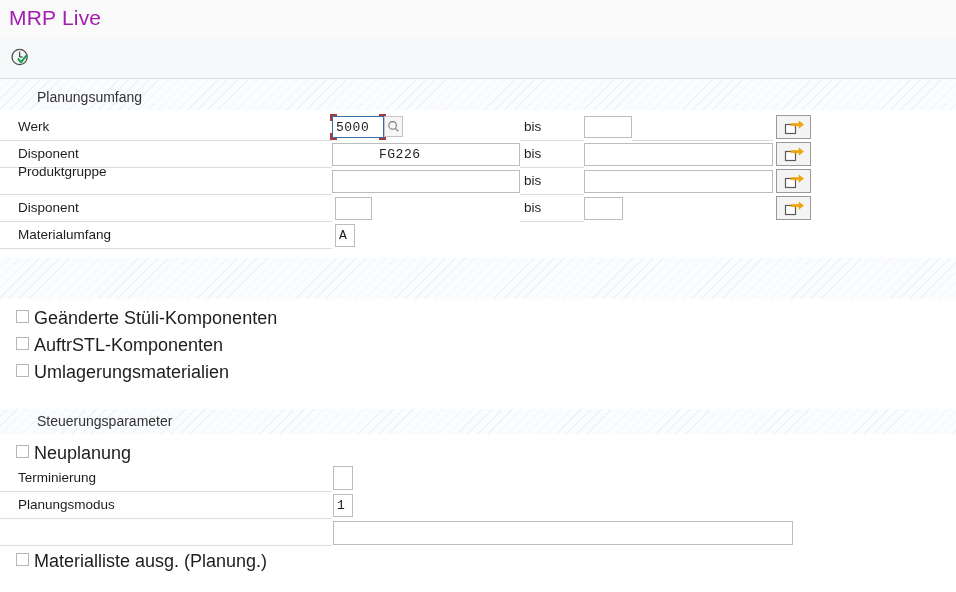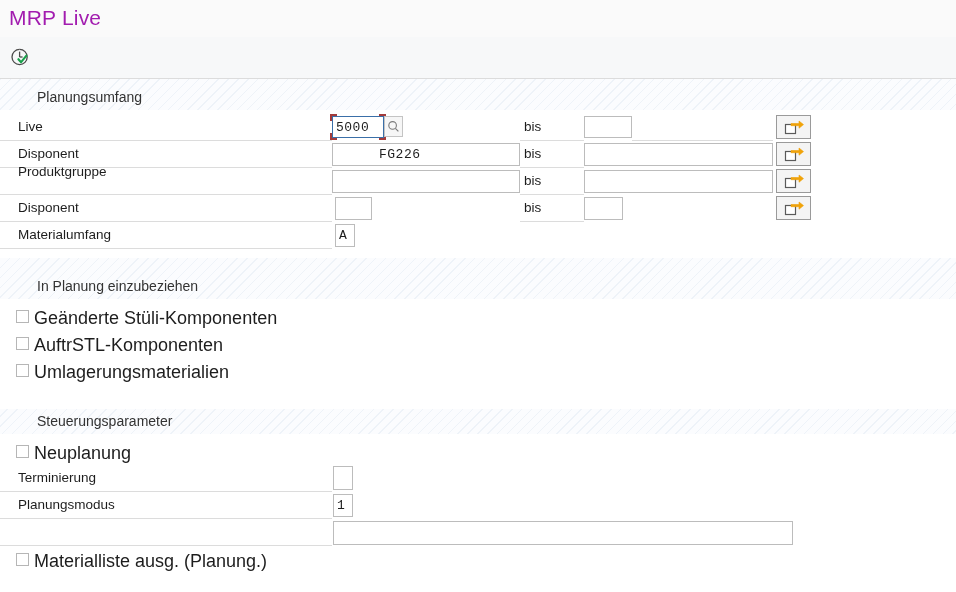--- a/index.html
+++ b/index.html
@@ -223,21 +223,21 @@
     </div>
   </div>
 
   <div class="content">
 
     <div class="section-head" style="top:10px;">
       <div class="label">Planungsumfang</div>
     </div>
     <div class="section-band" style="top:32px; height:148px;"></div>
 
-    <div class="lbl" style="left:18px; top:41px;">Live</div>
+    <div class="lbl" style="left:18px; top:41px;">Werk</div>
     <div class="lbl-rule" style="left:0px; top:62px; width:332px;"></div>
     <div class="inp focused" style="left:332px; top:38px; width:52px; height:22px;">5000</div>
     <div class="focus-ring" style="left:330px; top:36px; width:56px; height:26px;">
       <span class="tl"></span>
         <span class="tr"></span>
         <span class="bl"></span>
         <span class="br"></span>
     </div>
     <div class="vh-btn" style="left:384px; top:38px;">
       <svg width="13" height="13" viewBox="0 0 13 13">
@@ -292,23 +292,20 @@
       <svg width="22" height="17" viewBox="0 0 22 17">
         <rect x="2.5" y="5.5" width="10" height="9" fill="#ffffff" stroke="#5a5a5a" stroke-width="1.2"></rect>
         <path d="M8 4.5 L16 4.5 L16 2 L20.5 5.6 L16 9.2 L16 6.7 L8 6.7 Z" fill="#f0a30a" stroke="#f0a30a" stroke-width="0.6" stroke-linejoin="round"></path>
       </svg>
     </div>
 
     <div class="lbl" style="left:18px; top:149px;">Materialumfang</div>
     <div class="lbl-rule" style="left:0px; top:170px; width:332px;"></div>
     <div class="inp" style="left:335px; top:146px; width:20px; height:23px;">A</div>
 
-    <div class="section-head" style="top:199px;">
-      <div class="label">In Planung einzubeziehen</div>
-    </div>
     <div class="section-band" style="top:221px; height:110px;"></div>
 
     <div class="cb" style="left:16px; top:232px;"></div>
     <div class="cb-label" style="left:34px; top:230px;">Geänderte Stüli-Komponenten</div>
 
     <div class="cb" style="left:16px; top:259px;"></div>
     <div class="cb-label" style="left:34px; top:257px;">AuftrSTL-Komponenten</div>
 
     <div class="cb" style="left:16px; top:286px;"></div>
     <div class="cb-label" style="left:34px; top:284px;">Umlagerungsmaterialien</div>

